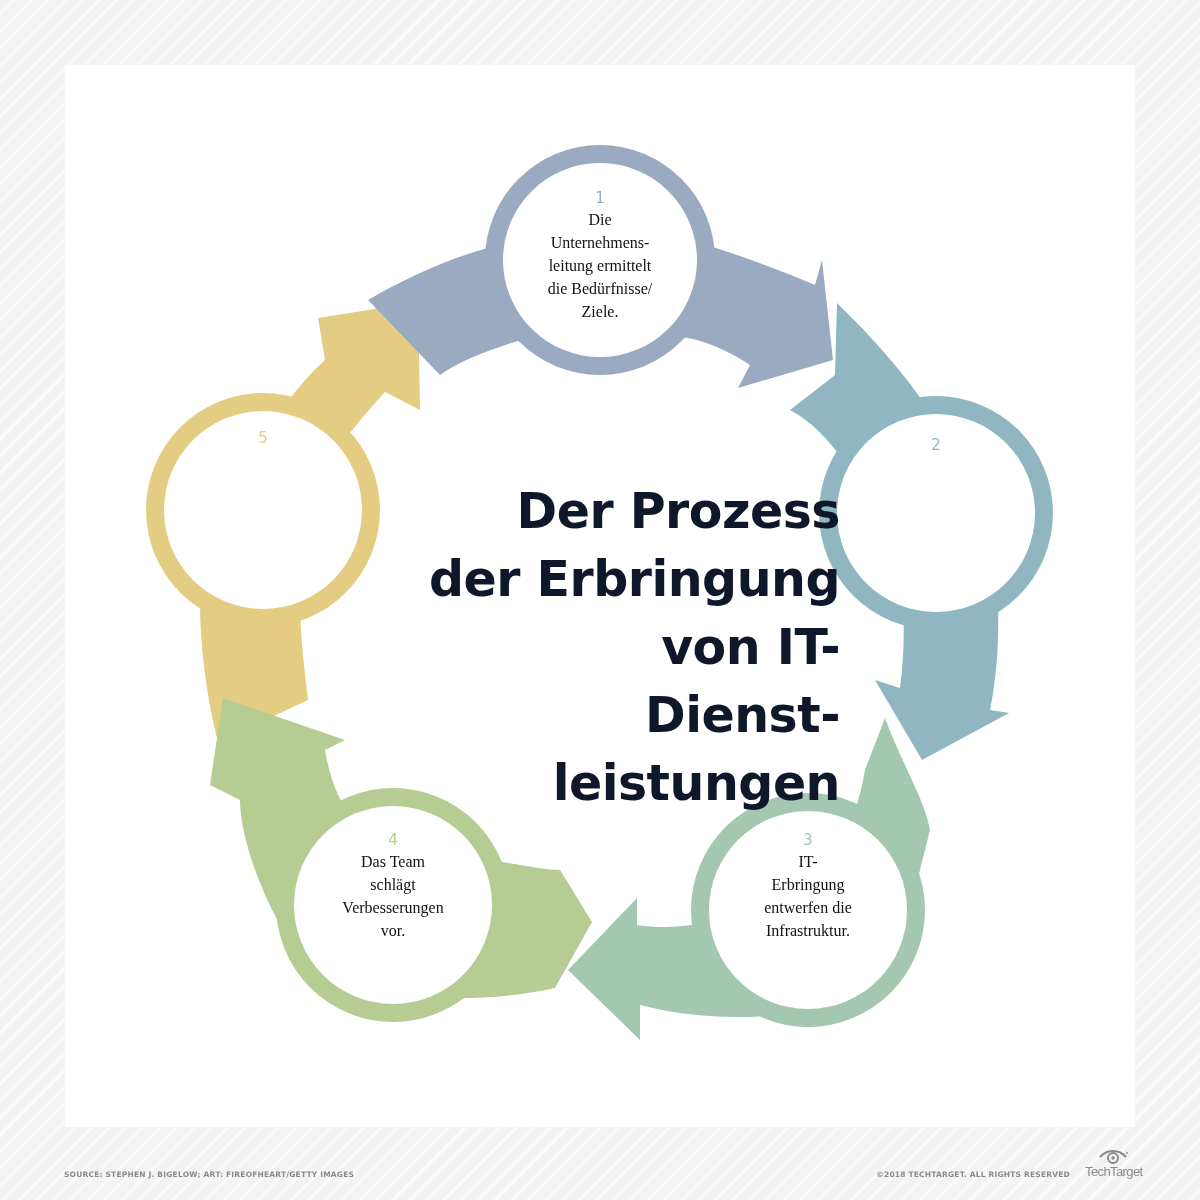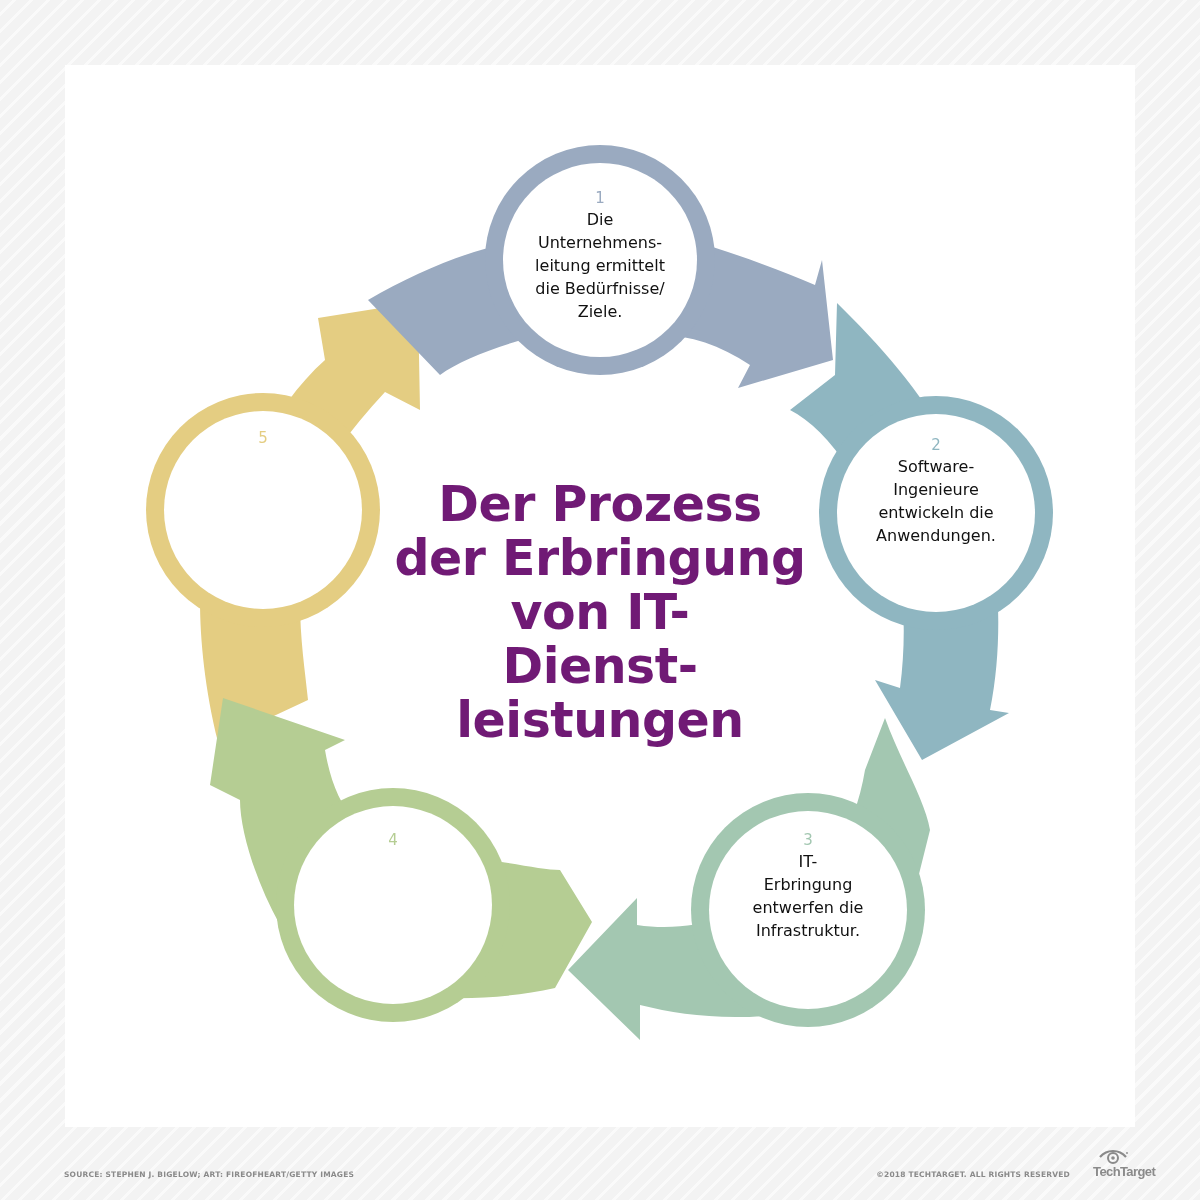--- a/index.html
+++ b/index.html
@@ -12,41 +12,41 @@
   .panel {
     position: absolute; left: 65px; top: 65px; width: 1070px; height: 1062px;
     background: #ffffff;
   }
   svg.diagram { position: absolute; left: 0; top: 0; width: 1200px; height: 1200px; }
   .step {
     position: absolute; width: 190px; text-align: center;
     font-family: "DejaVu Sans", sans-serif; font-size: 16px; line-height: 23px; color: #111;
   }
   .step .num { display: block; font-size: 15px; line-height: 20px; margin-bottom: 0px; }
-  .step .txt { display: block; white-space: pre-line; }
+  .step .txt { display: block; white-space: pre-line; font-family: Liberation Serif, serif; }
   .title {
-    position: absolute; left: 360px; top: 478px; width: 480px; text-align: center;
-    font-family: "DejaVu Sans", sans-serif; font-weight: bold; font-size: 49px; line-height: 54px;
-    color: #701a75; white-space: pre-line; letter-spacing: -0.5px;
+    position: absolute; left: 360px; top: 478px; width: 480px; text-align: right;
+    font-family: "DejaVu Sans", sans-serif; font-weight: bold; font-size: 49px; line-height: 68px;
+    color: #0f172a; white-space: pre-line; letter-spacing: -0.5px;
   }
   .footer-left {
     position: absolute; left: 64px; top: 1170px;
     font-family: "DejaVu Sans", sans-serif; font-size: 7.5px; font-weight: bold; color: #8a8a8a; letter-spacing: 0.2px;
   }
   .footer-right {
     position: absolute; right: 130px; top: 1170px;
     font-family: "DejaVu Sans", sans-serif; font-size: 7.5px; font-weight: bold; color: #8a8a8a; letter-spacing: 0.2px;
   }
   .logo {
     position: absolute; left: 1077px; top: 1148px; width: 60px; height: 34px;
   }
   .logo .eye { position: absolute; left: 20px; top: 0px; width: 32px; height: 18px; }
   .logo .word {
-    position: absolute; left: 16px; top: 16px; font-family: "Liberation Sans", sans-serif;
-    font-size: 13px; font-weight: bold; color: #8a8a8a; letter-spacing: -0.6px;
+    position: absolute; left: 8px; top: 16px; font-family: "Liberation Sans", sans-serif;
+    font-size: 13px; font-weight: normal; color: #8a8a8a; letter-spacing: -0.6px;
   }
 </style>
 </head>
 <body>
 
 <div class="panel"></div>
 
 <svg class="diagram" viewBox="0 0 1200 1200" xmlns="http://www.w3.org/2000/svg">
 
   <g>
@@ -94,34 +94,34 @@
 <div class="step" style="left:505px; top:188px;">
   <span class="num" style="color:#9aaac0;">1</span>
   <span class="txt">Die
 Unternehmens-
 leitung ermittelt
 die Bedürfnisse/
 Ziele.</span>
 </div>
 <div class="step" style="left:841px; top:435px;">
   <span class="num" style="color:#8fb6c1;">2</span>
-  <span class="txt">Software-
-Ingenieure
-entwickeln die
-Anwendungen.</span>
 </div>
 <div class="step" style="left:713px; top:830px;">
   <span class="num" style="color:#a3c7b1;">3</span>
   <span class="txt">IT-
 Erbringung
 entwerfen die
 Infrastruktur.</span>
 </div>
 <div class="step" style="left:298px; top:830px;">
   <span class="num" style="color:#b5cd93;">4</span>
+  <span class="txt">Das Team
+schlägt
+Verbesserungen
+vor.</span>
 </div>
 <div class="step" style="left:168px; top:428px;">
   <span class="num" style="color:#e4cd82;">5</span>
 </div>
 
 <div class="title">Der Prozess
 der Erbringung
 von IT-
 Dienst-
 leistungen</div>

